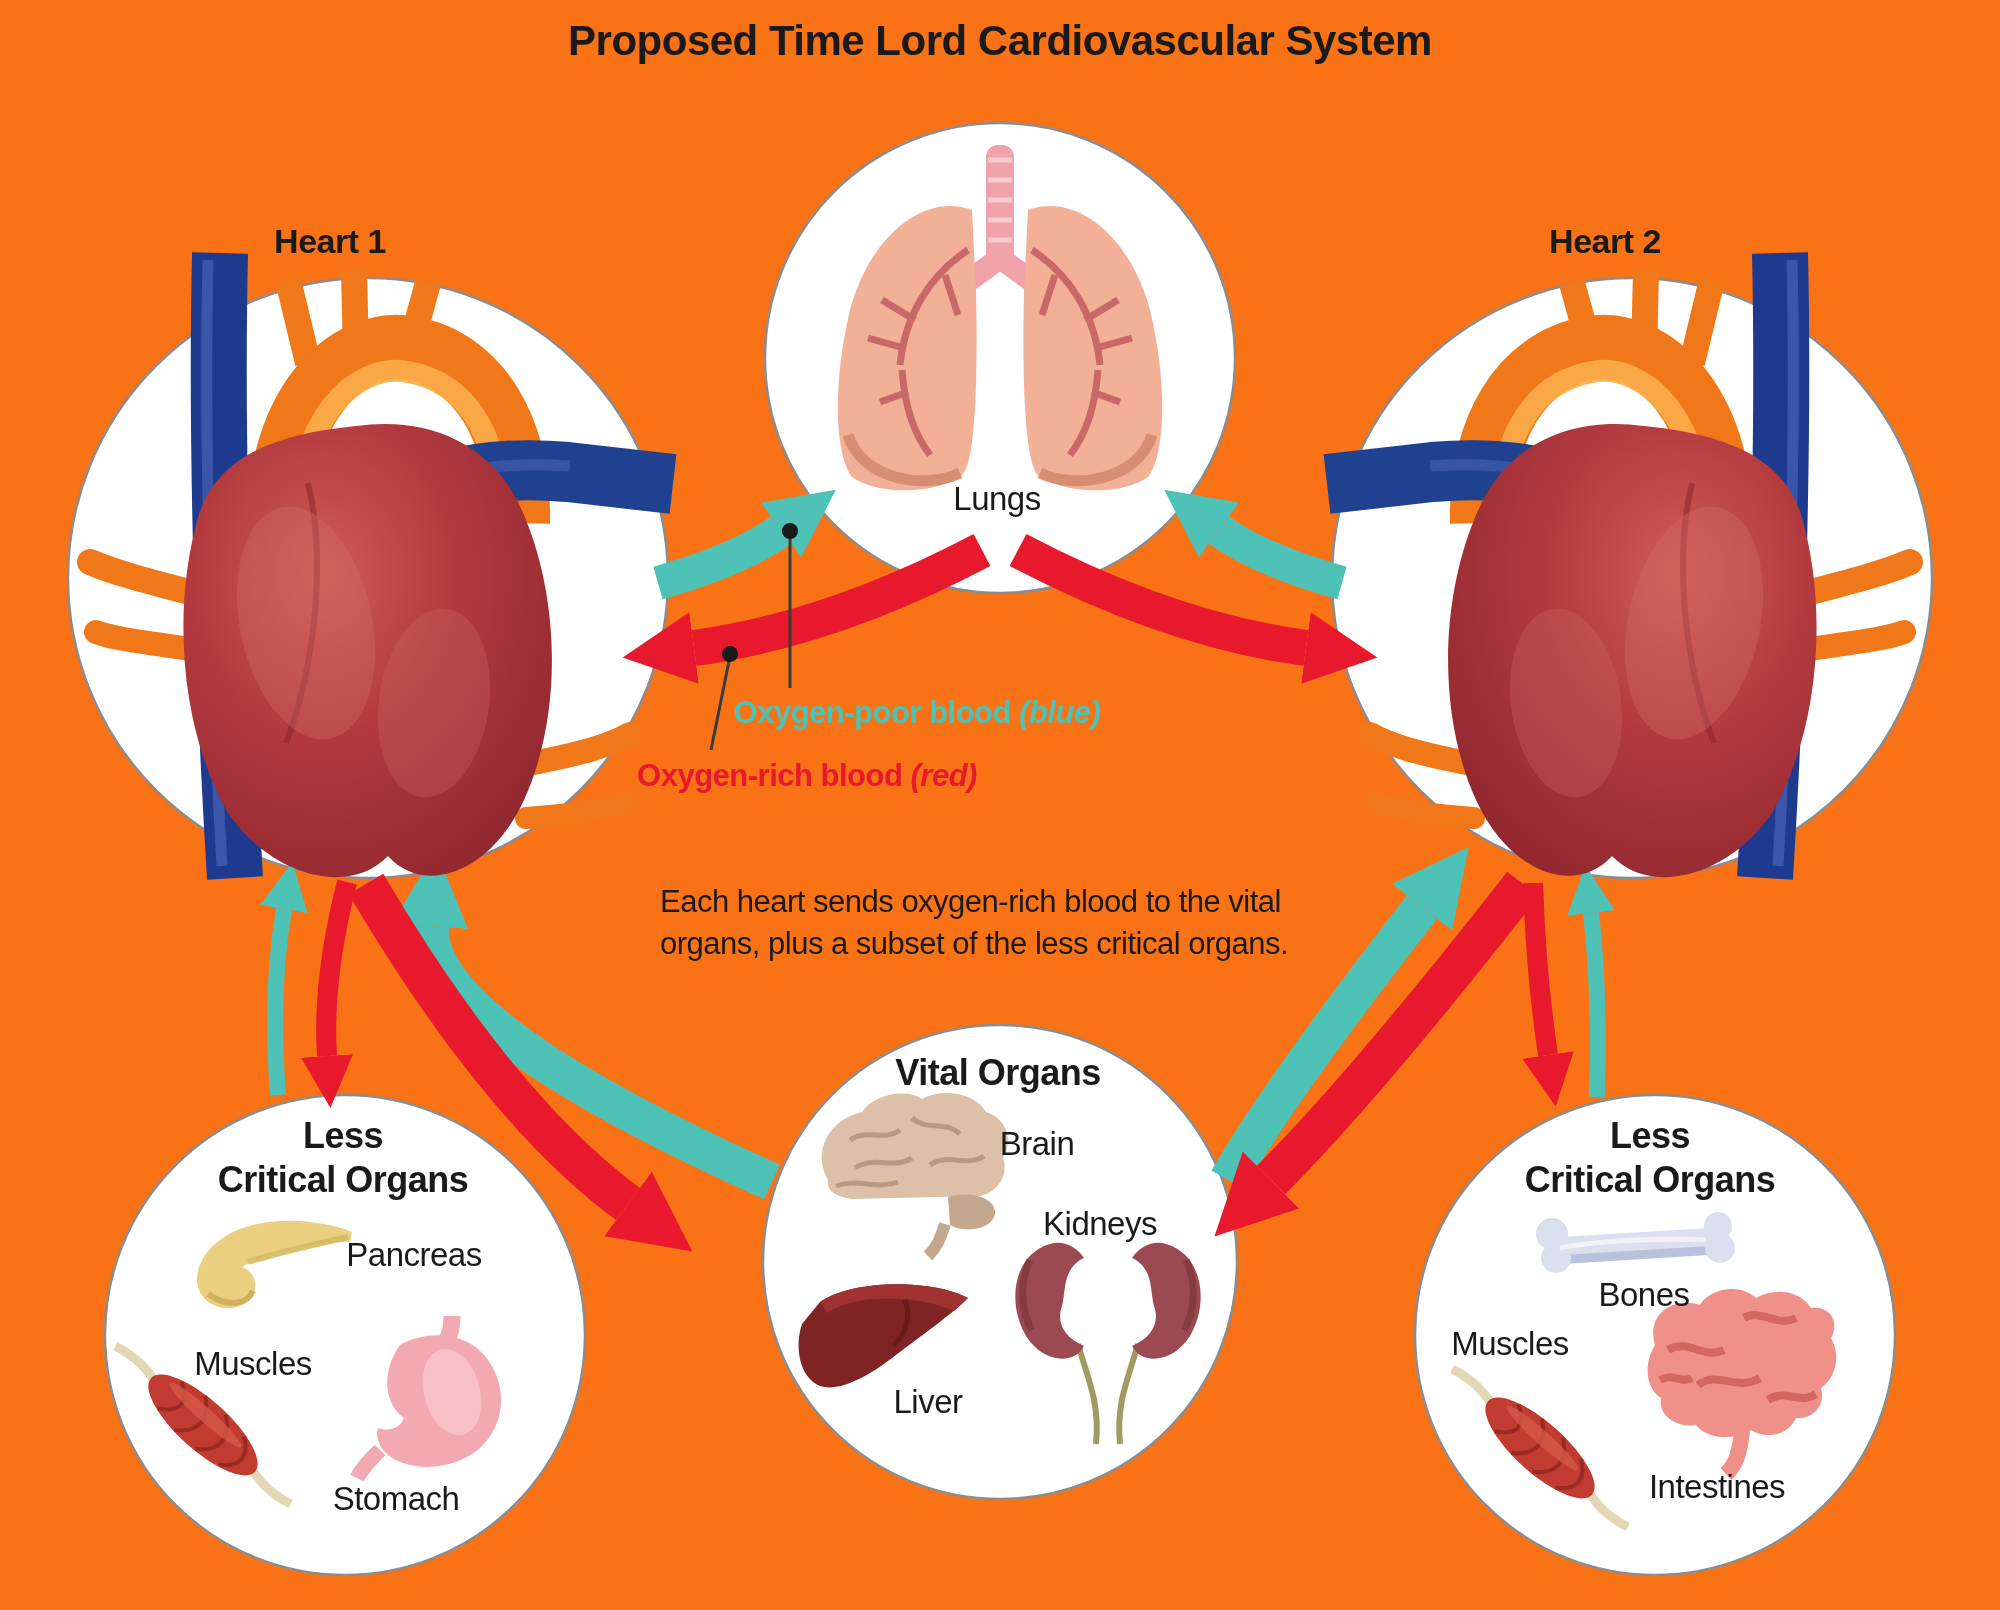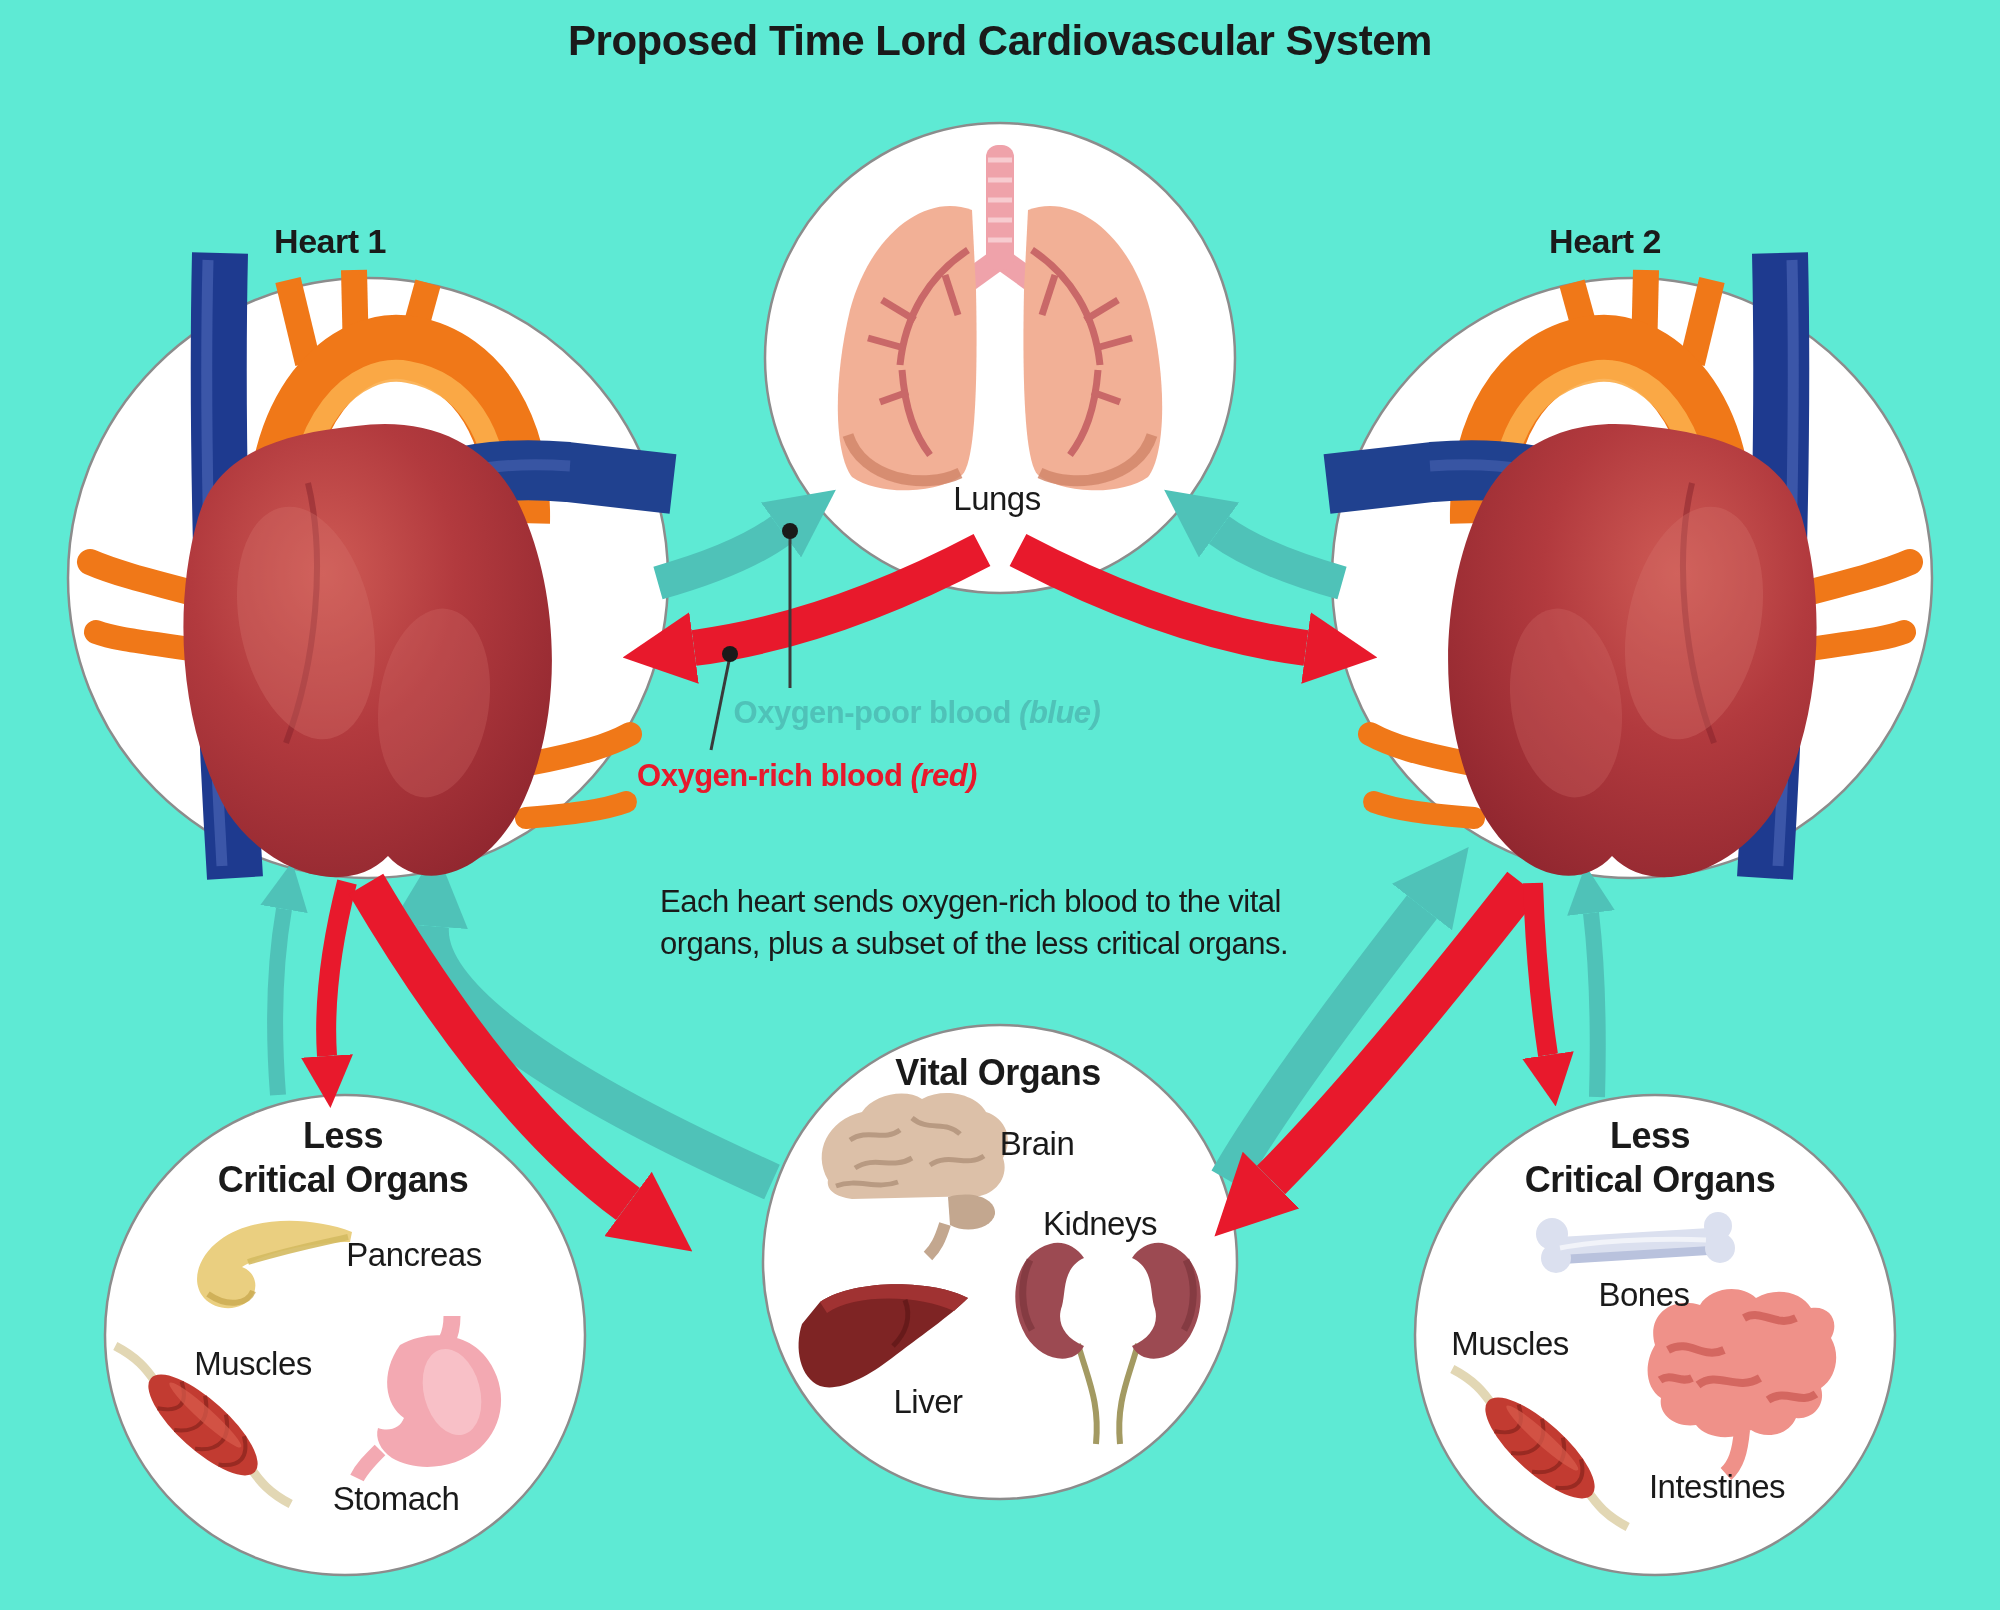--- a/index.html
+++ b/index.html
@@ -1,16 +1,16 @@
 <!DOCTYPE html>
 <html><head>
 <meta charset="utf-8">
 <style>
   html,body{margin:0;padding:0;background:#ffffff;}
-  .canvas{position:relative;width:2000px;height:1610px;background:#5eead4;overflow:hidden;text-align:right;}
+  .canvas{position:relative;width:2000px;height:1610px;background:#f97316;overflow:hidden;text-align:right;}
   svg{display:block;}
   text{font-family:"Liberation Sans", sans-serif;fill:#1a1a1a;letter-spacing:-0.5px;}
   .t-title{font-size:42px;font-weight:700;}
   .t-heart{font-size:34px;font-weight:700;}
   .t-node{font-size:36px;font-weight:700;}
   .t-organ{font-size:33px;font-weight:400;}
   .t-caption{font-size:31px;font-weight:400;}
   .t-legend{font-size:31px;font-weight:700;}
   .t-legend-poor{fill:#4FC2B8;}
   .t-legend-rich{fill:#E8192C;}

